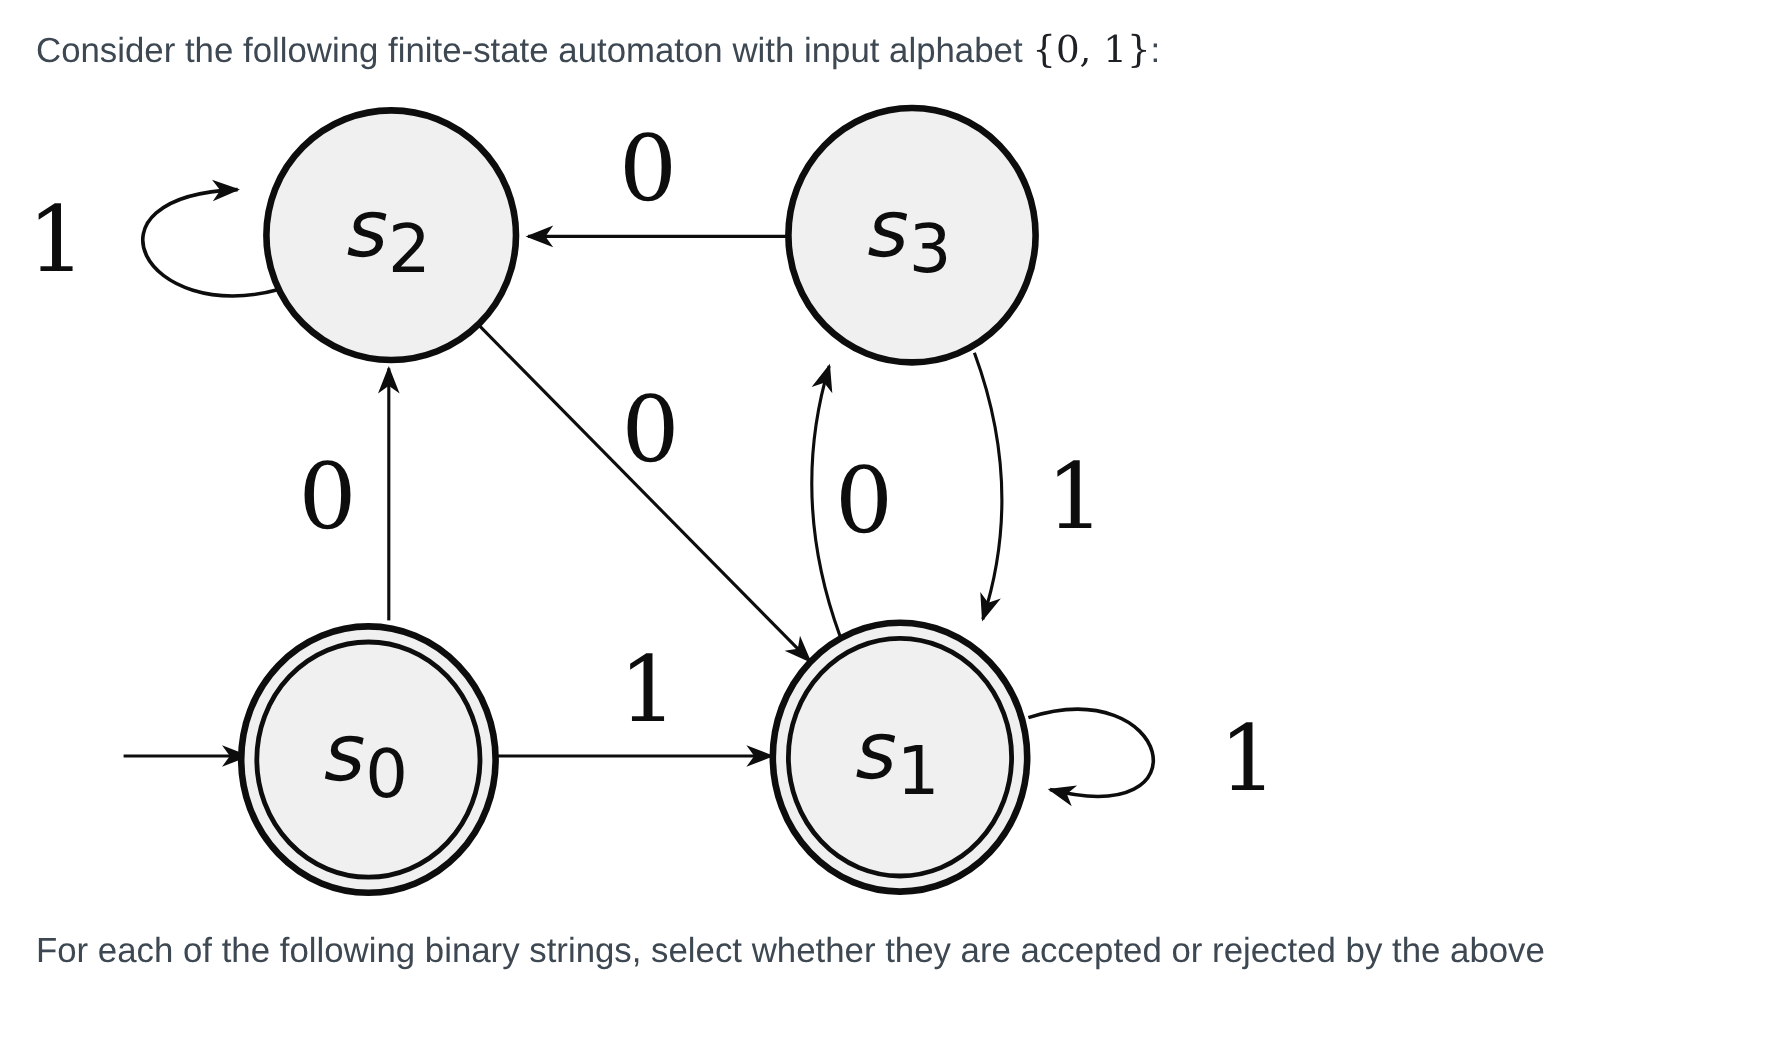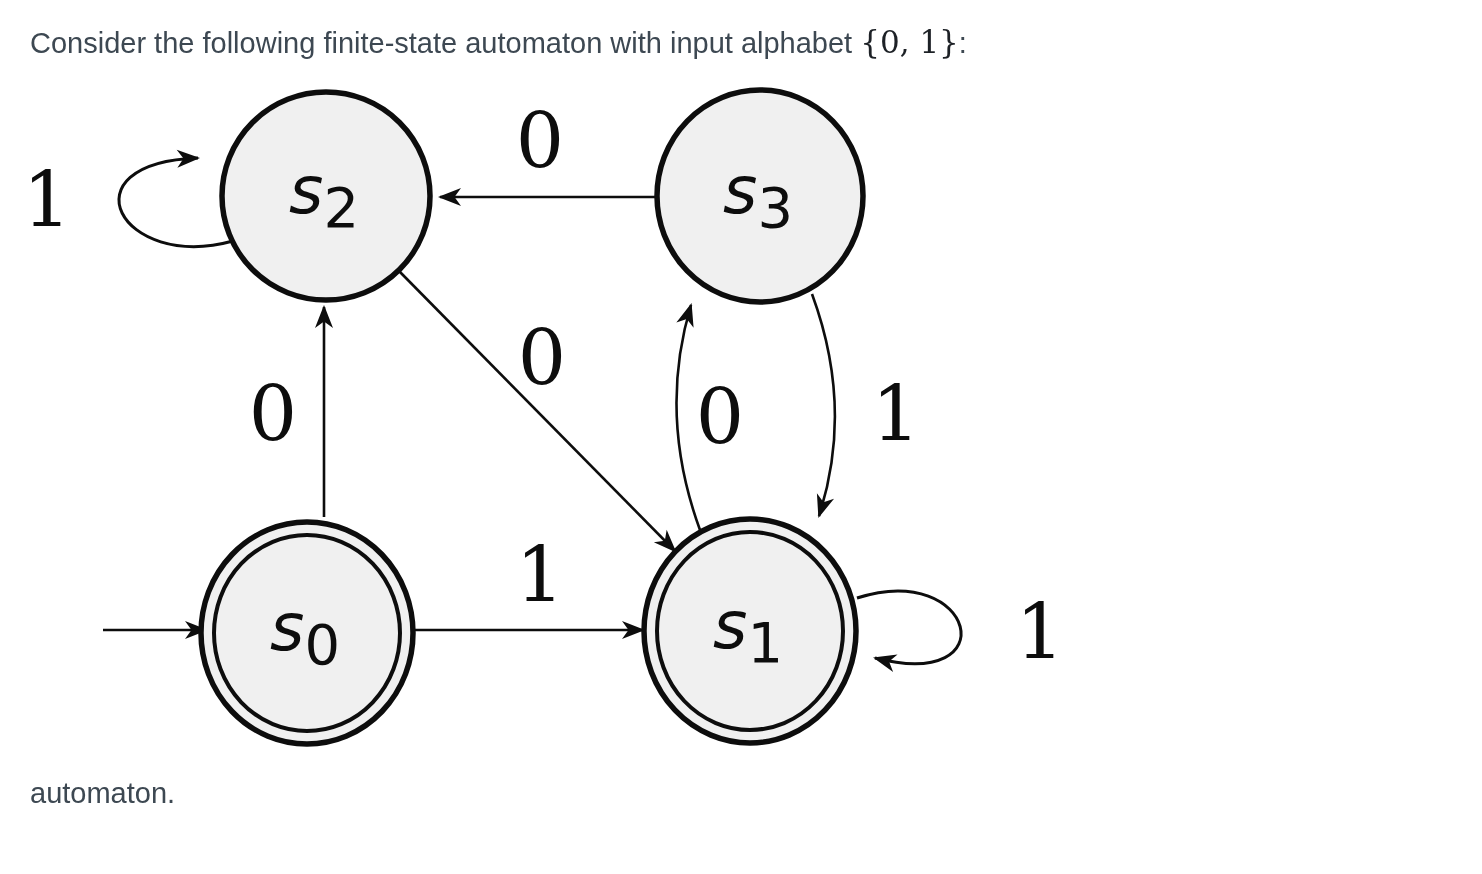--- a/index.html
+++ b/index.html
@@ -87,16 +87,16 @@
       <text class="edge-label" x="273" y="440">0</text>
       <text class="edge-label" x="542" y="384">0</text>
       <text class="edge-label" x="720" y="443">0</text>
       <text class="edge-label" x="896" y="440">1</text>
       <text class="edge-label" x="540" y="601">1</text>
       <text class="edge-label" x="1040" y="658">1</text>
     </g>
   </svg>
 
   <div class="question-text footer">
-    <div class="line">automaton.</div>
+    <div class="line">For each of the following binary strings, select whether they are accepted or rejected by the above</div>
   </div>
 
 </div>
 
 </body></html>

